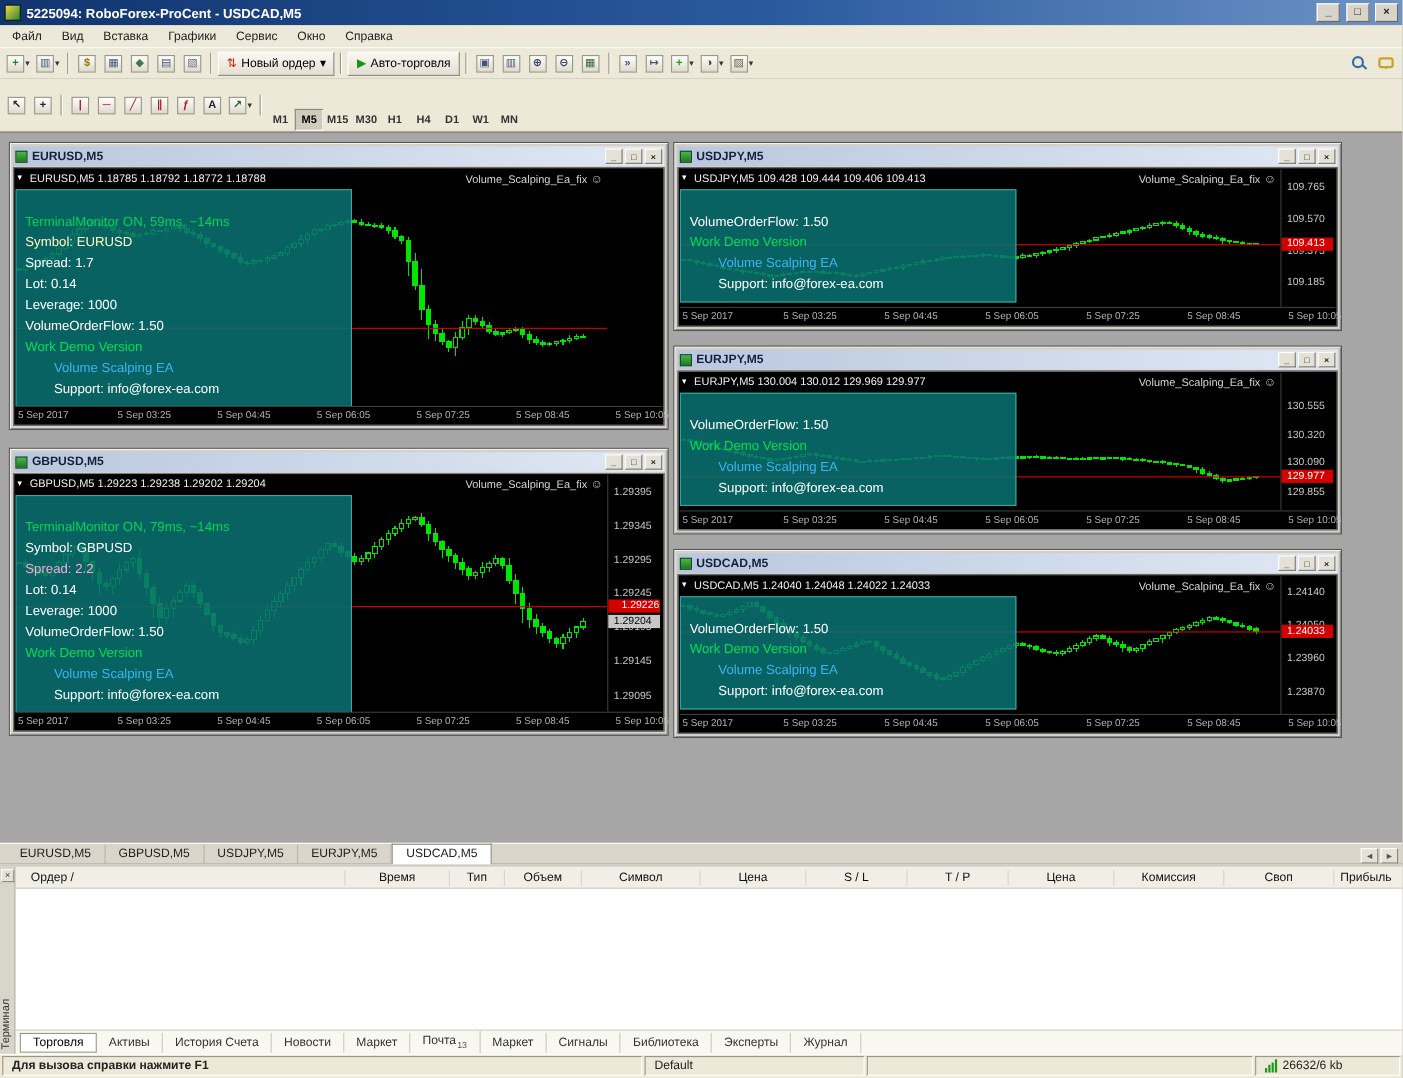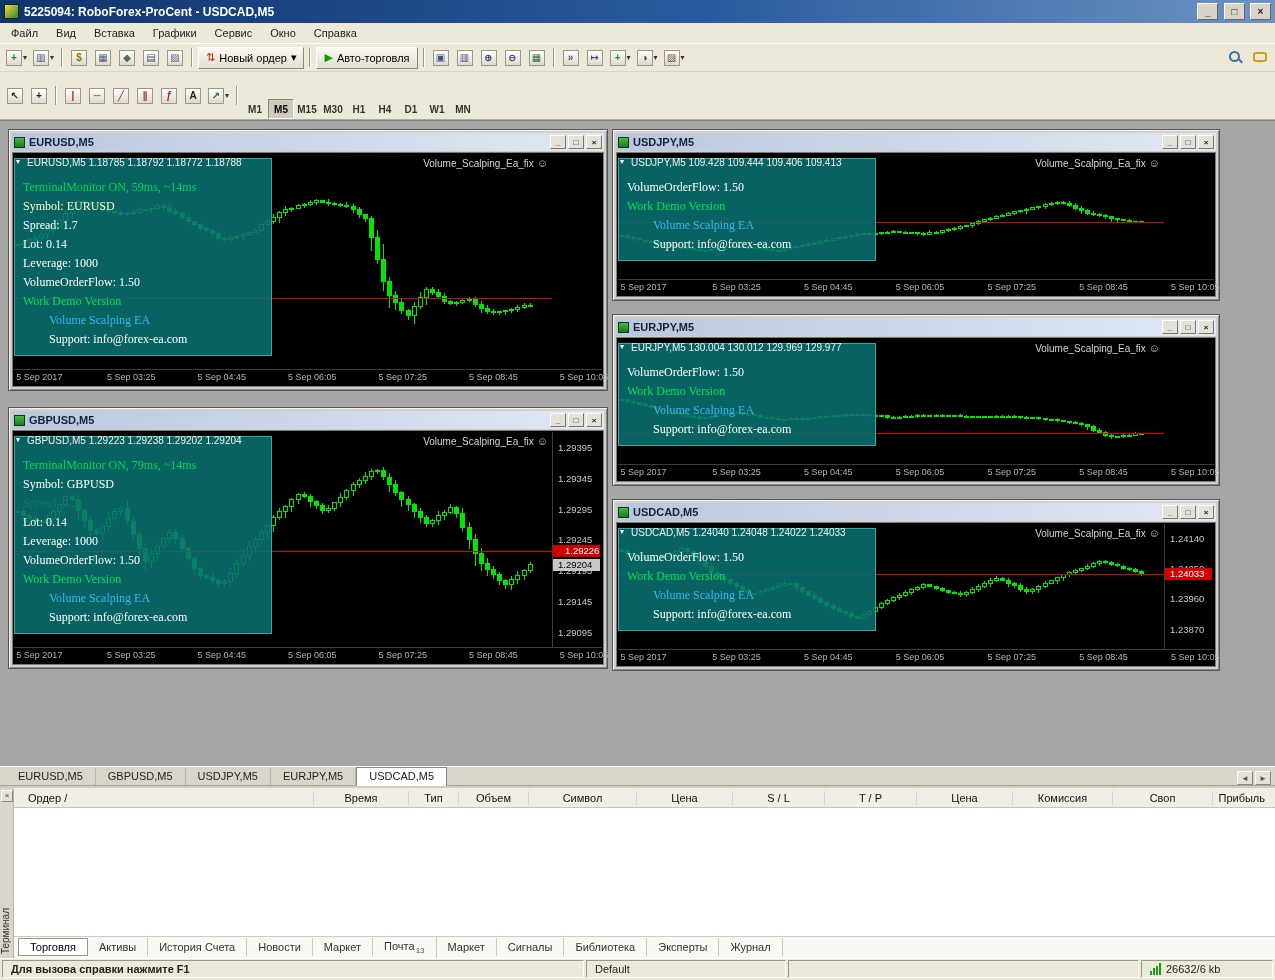--- a/index.html
+++ b/index.html
@@ -59,22 +59,22 @@
   .cwin-ico { width:11px; height:11px; background:linear-gradient(180deg,#49b849,#1b7a1b); border:1px solid #0c3a0c; display:inline-block; }
   .cwin-title-text { flex:1; white-space:nowrap; overflow:hidden; font-size:11px; }
   .cwin-btn { width:16px; height:14px; margin-left:2px; background:#e4e1d6; border:1px solid; border-color:#fff #7a786e #7a786e #fff;
               font-size:8px; line-height:11px; text-align:center; color:#222; }
   .cwin-body { position:absolute; left:3px; right:3px; top:22px; bottom:3px; background:#000; border:1px solid #7a7a7a; }
   .plot  { position:absolute; left:1px; top:1px; right:51px; bottom:17px; overflow:hidden; }
   .paxis { position:absolute; top:1px; right:1px; width:50px; bottom:17px; border-left:1px solid #3c3c3c; background:#000; }
   .taxis { position:absolute; left:1px; right:1px; bottom:1px; height:16px; border-top:1px solid #3c3c3c; background:#000; }
   .plot svg { position:absolute; left:0; top:0; shape-rendering:crispEdges; }
   .askline { position:absolute; left:0; height:0; border-top:1px solid #dd0000; z-index:3; }
-  .ea-overlay { position:absolute; left:0; top:4px; width:258px; z-index:4; padding:19px 8px 6px 8px;
-                background:rgba(9,112,112,0.88); border:1px solid #3aa8a0;font-family:Liberation Serif, serif; }
+  .ea-overlay { position:absolute; left:0; top:18px; width:306px; z-index:4; padding:19px 8px 6px 8px;
+                background:rgba(9,112,112,0.88); border:1px solid #3aa8a0; }
   .ovl { height:19px; line-height:19px; font-size:12px; white-space:nowrap; }
   .ovl.ind { padding-left:26px; }
   .ohlc { position:absolute; left:13px; top:3px; z-index:6; font-size:10px; color:#f0f0f0; white-space:nowrap; }
   .oct-arrow { position:absolute; left:2px; top:3px; z-index:6; font-size:8px; color:#fff; }
   .ea-badge { position:absolute; right:4px; top:3px; z-index:6; font-size:10px; color:#d4d4d4; display:flex; align-items:center; gap:3px; }
   .ea-smile { font-size:11px; color:#cccccc; }
   .ptick { position:absolute; left:5px; color:#c8c8c8; font-size:9.5px; z-index:1; }
   .plabel { position:absolute; left:0; right:2px; height:12px; line-height:12px; padding-left:5px; font-size:9.5px; z-index:2; }
   .plabel.ask { background:#d40000; color:#fff; }
   .plabel.bid { background:#c8c8c8; color:#000; }
@@ -655,21 +655,21 @@
               <rect x="501.9" y="143.2" width="4" height="4.6" fill="#000000" stroke="#00e600"></rect>
               <line x1="510.0" x2="510.0" y1="137.1" y2="148.0" stroke="#00e600" stroke-width="1"></line>
               <rect x="508.0" y="138.0" width="4" height="5.2" fill="#000000" stroke="#00e600"></rect>
               <line x1="516.1" x2="516.1" y1="129.5" y2="140.6" stroke="#00e600" stroke-width="1"></line>
               <rect x="514.1" y="132.6" width="4" height="5.4" fill="#000000" stroke="#00e600"></rect>
             </svg>
             <div class="askline" style="top: 119px; width: 538px;"></div>
             <div class="ea-overlay">
               <div class="ovl" style="color: rgb(0, 212, 85);">TerminalMonitor ON, 79ms, ~14ms</div>
               <div class="ovl" style="color: rgb(255, 255, 255);">Symbol: GBPUSD</div>
-              <div class="ovl" style="color: #0f766e;">Spread: 2.2</div>
+              <div class="ovl" style="color: #f9a8d4;">Spread: 2.2</div>
               <div class="ovl" style="color: rgb(255, 255, 255);">Lot: 0.14</div>
               <div class="ovl" style="color: rgb(255, 255, 255);">Leverage: 1000</div>
               <div class="ovl" style="color: rgb(255, 255, 255);">VolumeOrderFlow: 1.50</div>
               <div class="ovl" style="color: rgb(0, 224, 80);">Work Demo Version</div>
               <div class="ovl ind" style="color: rgb(60, 180, 240);">Volume Scalping EA</div>
               <div class="ovl ind" style="color: rgb(255, 255, 255);">Support: info@forex-ea.com</div>
             </div>
             <span class="oct-arrow">▾</span>
             <span class="ohlc">GBPUSD,M5 1.29223 1.29238 1.29202 1.29204</span>
             <span class="ea-badge">Volume_Scalping_Ea_fix<span class="ea-smile">☺</span></span>
@@ -884,20 +884,27 @@
             <div class="ea-overlay">
               <div class="ovl" style="color: rgb(255, 255, 255);">VolumeOrderFlow: 1.50</div>
               <div class="ovl" style="color: rgb(0, 224, 80);">Work Demo Version</div>
               <div class="ovl ind" style="color: rgb(60, 180, 240);">Volume Scalping EA</div>
               <div class="ovl ind" style="color: rgb(255, 255, 255);">Support: info@forex-ea.com</div>
             </div>
             <span class="oct-arrow">▾</span>
             <span class="ohlc">USDJPY,M5 109.428 109.444 109.406 109.413</span>
             <span class="ea-badge">Volume_Scalping_Ea_fix<span class="ea-smile">☺</span></span>
           </div>
+          <div class="paxis">
+            <span class="ptick" style="top: 11px;">109.765</span>
+            <span class="ptick" style="top: 40px;">109.570</span>
+            <span class="ptick" style="top: 69px;">109.375</span>
+            <span class="ptick" style="top: 97px;">109.185</span>
+            <span class="plabel ask" style="top: 62px;">109.413</span>
+          </div>
           <div class="taxis">
             <span class="ttick" style="left: 0.4%;">5 Sep 2017</span>
             <span class="ttick" style="left: 15.8%;">5 Sep 03:25</span>
             <span class="ttick" style="left: 31.2%;">5 Sep 04:45</span>
             <span class="ttick" style="left: 46.6%;">5 Sep 06:05</span>
             <span class="ttick" style="left: 62%;">5 Sep 07:25</span>
             <span class="ttick" style="left: 77.4%;">5 Sep 08:45</span>
             <span class="ttick" style="left: 92.8%;">5 Sep 10:05</span>
           </div>
         </div>
@@ -1089,20 +1096,27 @@
             <div class="askline" style="top: 94px; width: 546px;"></div>
             <div class="ea-overlay">
               <div class="ovl" style="color: rgb(255, 255, 255);">VolumeOrderFlow: 1.50</div>
               <div class="ovl" style="color: rgb(0, 224, 80);">Work Demo Version</div>
               <div class="ovl ind" style="color: rgb(60, 180, 240);">Volume Scalping EA</div>
               <div class="ovl ind" style="color: rgb(255, 255, 255);">Support: info@forex-ea.com</div>
             </div>
             <span class="oct-arrow">▾</span>
             <span class="ohlc">EURJPY,M5 130.004 130.012 129.969 129.977</span>
             <span class="ea-badge">Volume_Scalping_Ea_fix<span class="ea-smile">☺</span></span>
+          </div>
+          <div class="paxis">
+            <span class="ptick" style="top: 25px;">130.555</span>
+            <span class="ptick" style="top: 51px;">130.320</span>
+            <span class="ptick" style="top: 76px;">130.090</span>
+            <span class="ptick" style="top: 103px;">129.855</span>
+            <span class="plabel ask" style="top: 88px;">129.977</span>
           </div>
           <div class="taxis">
             <span class="ttick" style="left: 0.4%;">5 Sep 2017</span>
             <span class="ttick" style="left: 15.8%;">5 Sep 03:25</span>
             <span class="ttick" style="left: 31.2%;">5 Sep 04:45</span>
             <span class="ttick" style="left: 46.6%;">5 Sep 06:05</span>
             <span class="ttick" style="left: 62%;">5 Sep 07:25</span>
             <span class="ttick" style="left: 77.4%;">5 Sep 08:45</span>
             <span class="ttick" style="left: 92.8%;">5 Sep 10:05</span>
           </div>

